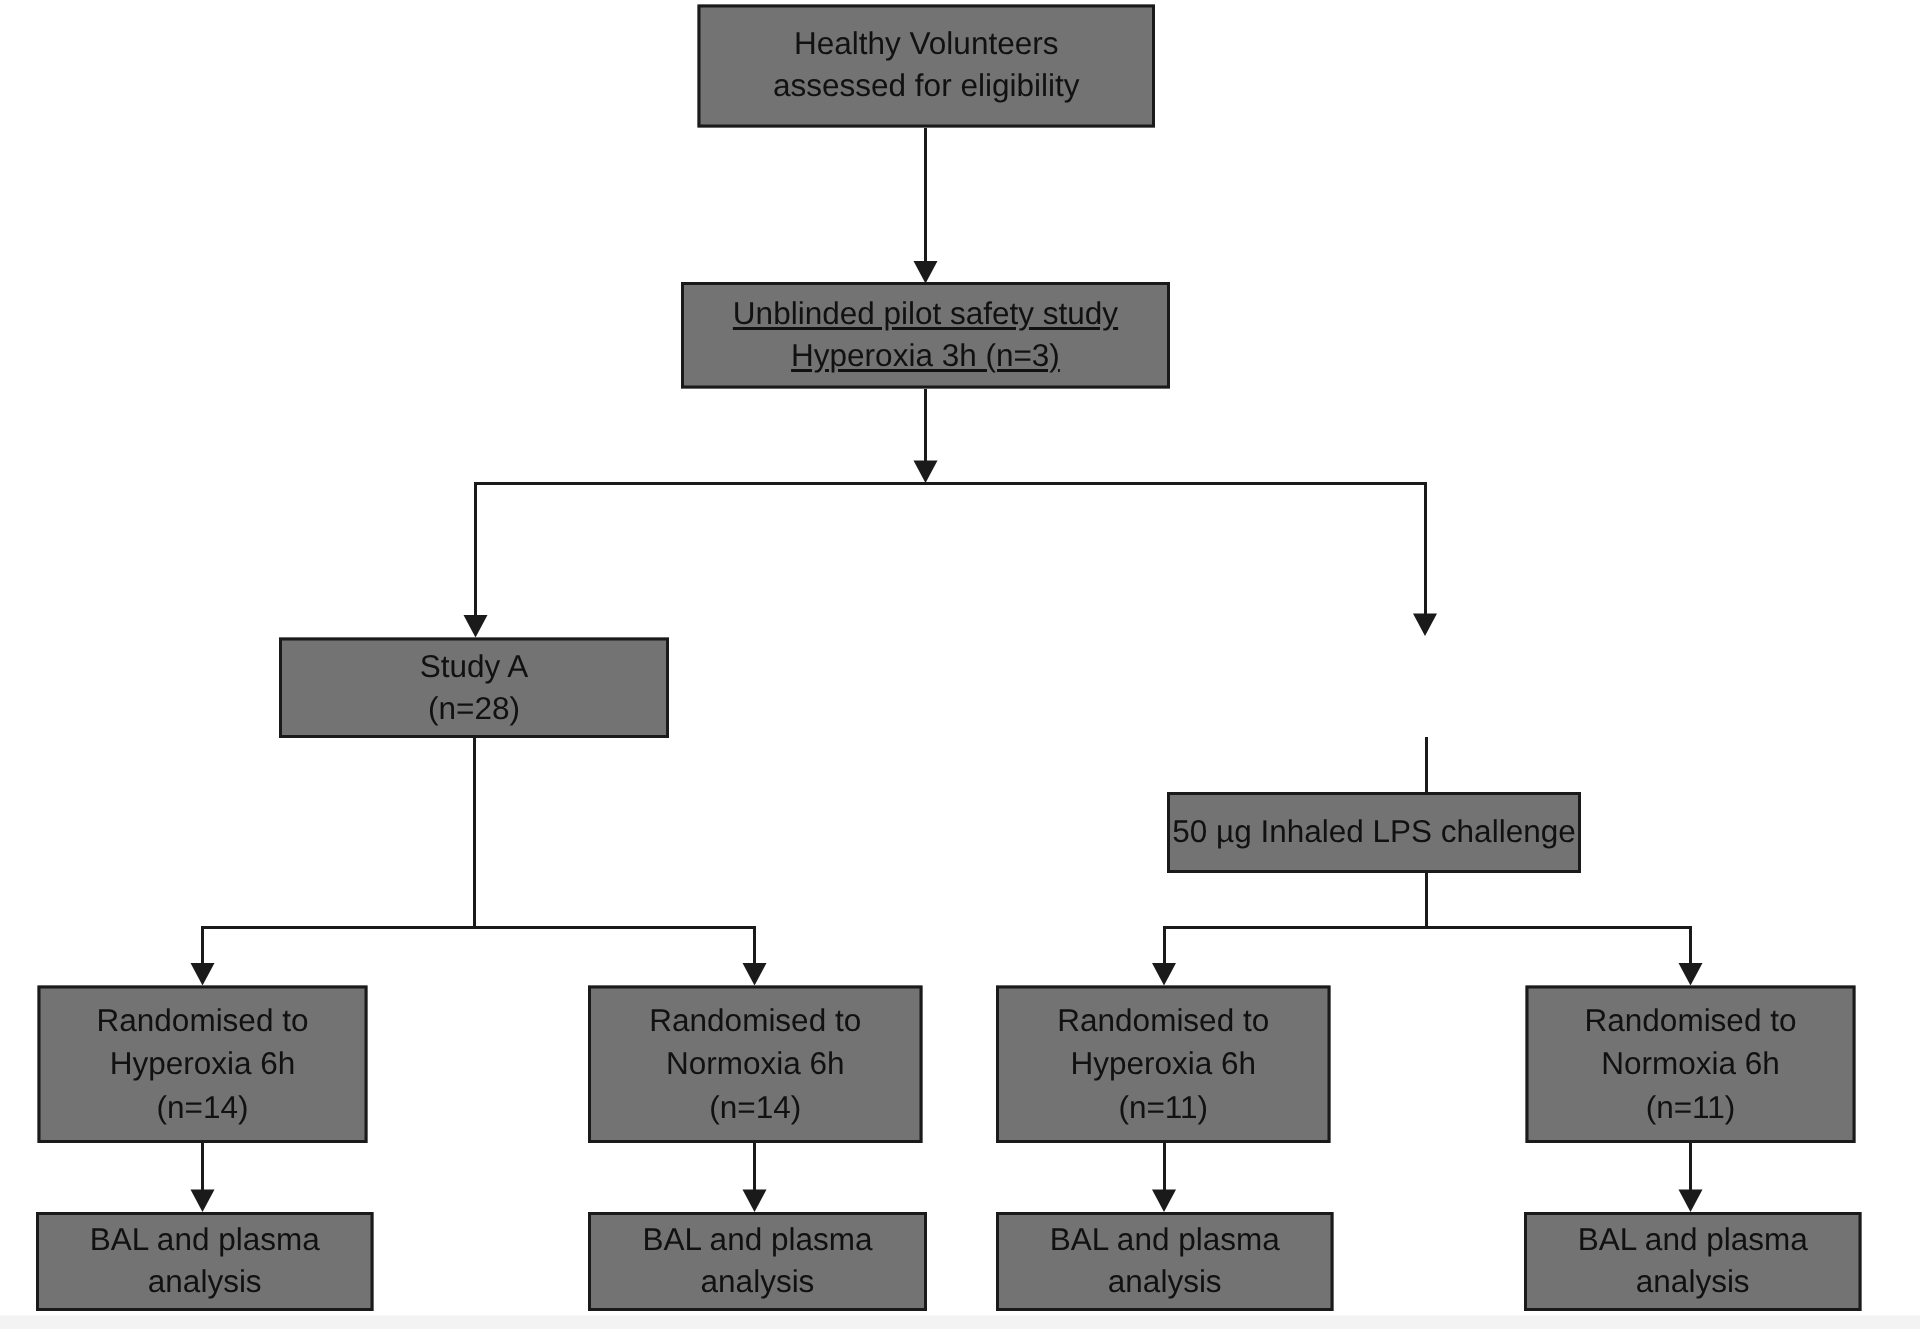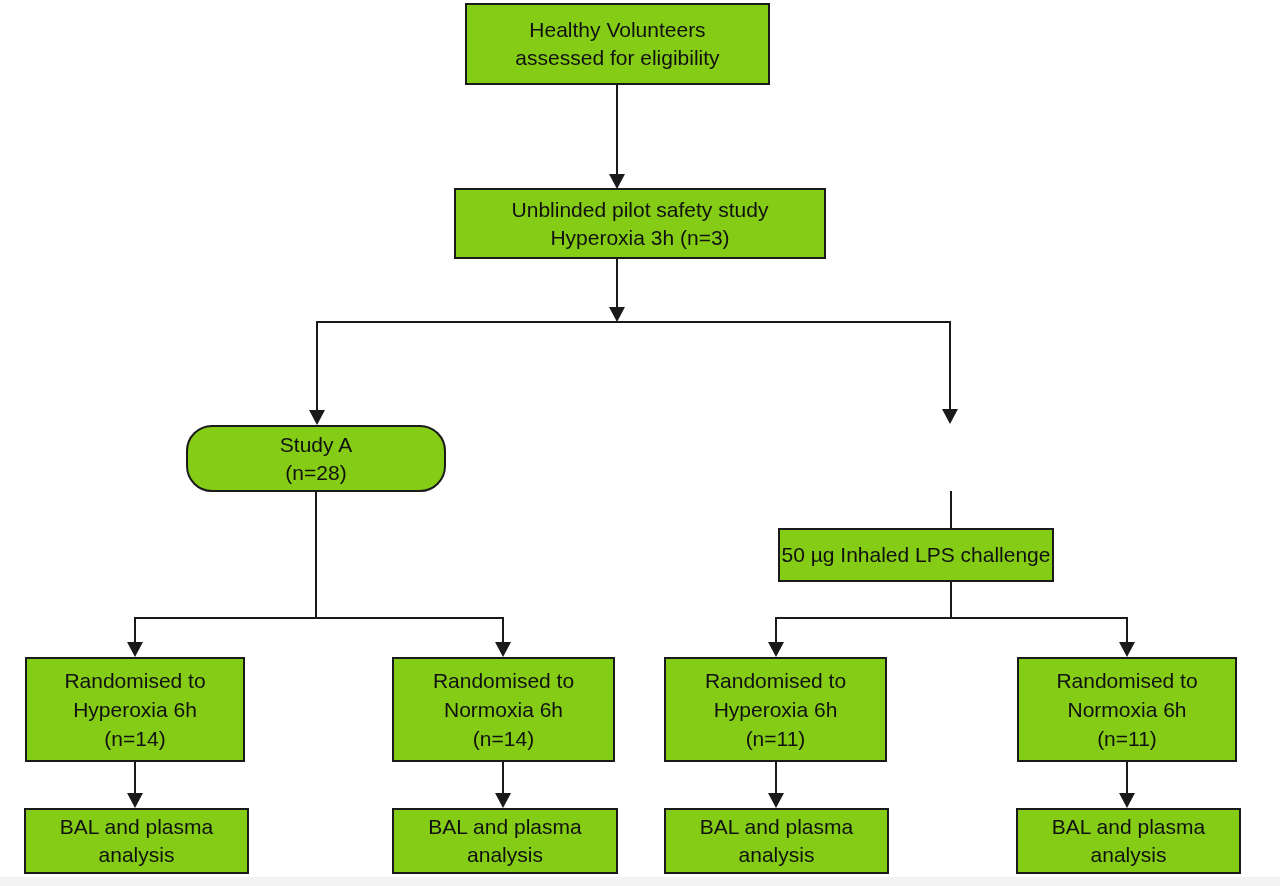--- a/index.html
+++ b/index.html
@@ -28,38 +28,38 @@
     stroke-width: 2;
   }
   .connectors polygon {
     fill: var(--line, #1a1a1a);
     stroke: none;
   }
   .node {
     position: absolute;
     box-sizing: border-box;
     border: 2px solid var(--line, #1a1a1a);
-    background: #84cc16;
+    background: #737373;
     display: flex;
     align-items: center;
     justify-content: center;
     text-align: center;
   }
   .node .label {
     white-space: pre-line;
     font-size: 21px;
     line-height: 28px;
     color: var(--text, #111111);
   }
   .node.tall .label { line-height: 29px; }
 
   
   #node-eligibility      { left: 465px;  top: 3px;   width: 305px; height: 82px;  }
-  #node-pilot            { left: 454px;  top: 188px; width: 372px; height: 71px;  }
-  #node-study-a          { left: 186px;  top: 425px; width: 260px; height: 67px; border-radius: 26px;  }
+  #node-pilot            { left: 454px;  top: 188px; width: 326px; height: 71px; text-decoration: underline;  }
+  #node-study-a          { left: 186px;  top: 425px; width: 260px; height: 67px;  }
   #node-study-b          { left: 822px;  top: 424px; width: 258px; height: 67px;  }
   #node-lps              { left: 778px;  top: 528px; width: 276px; height: 54px;  }
   #node-rand-a-hyperoxia { left: 25px;   top: 657px; width: 220px; height: 105px; }
   #node-rand-a-normoxia  { left: 392px;  top: 657px; width: 223px; height: 105px; }
   #node-rand-b-hyperoxia { left: 664px;  top: 657px; width: 223px; height: 105px; }
   #node-rand-b-normoxia  { left: 1017px; top: 657px; width: 220px; height: 105px; }
   #node-bal-a-hyperoxia  { left: 24px;   top: 808px; width: 225px; height: 66px;  }
   #node-bal-a-normoxia   { left: 392px;  top: 808px; width: 226px; height: 66px;  }
   #node-bal-b-hyperoxia  { left: 664px;  top: 808px; width: 225px; height: 66px;  }
   #node-bal-b-normoxia   { left: 1016px; top: 808px; width: 225px; height: 66px;  }

